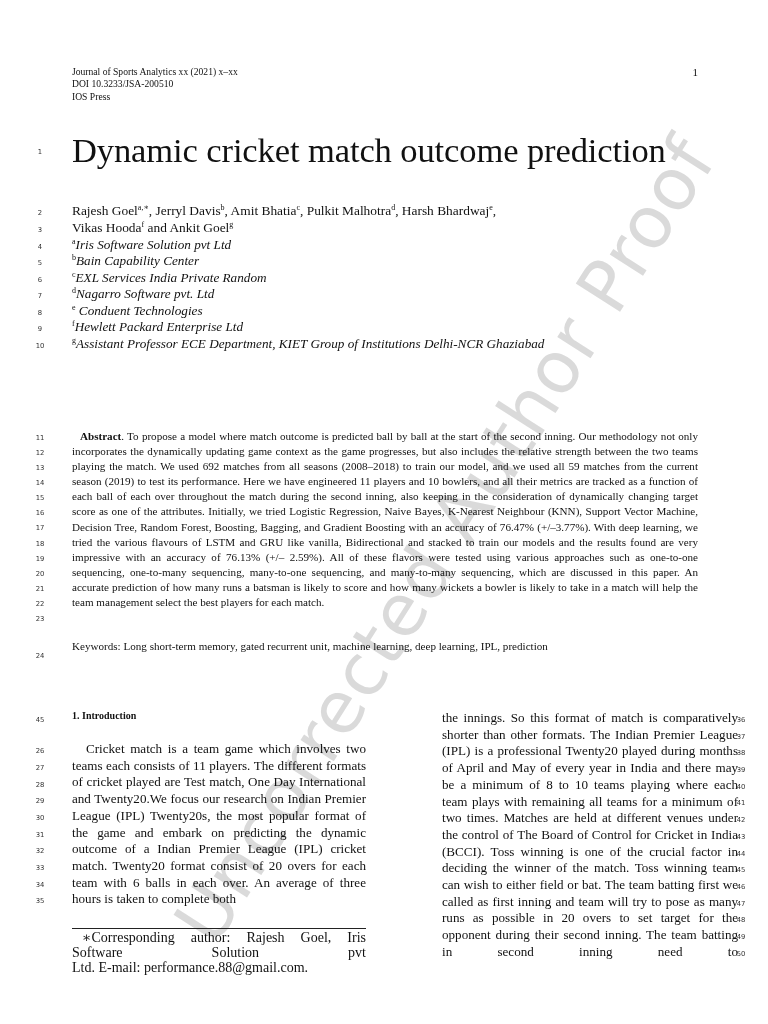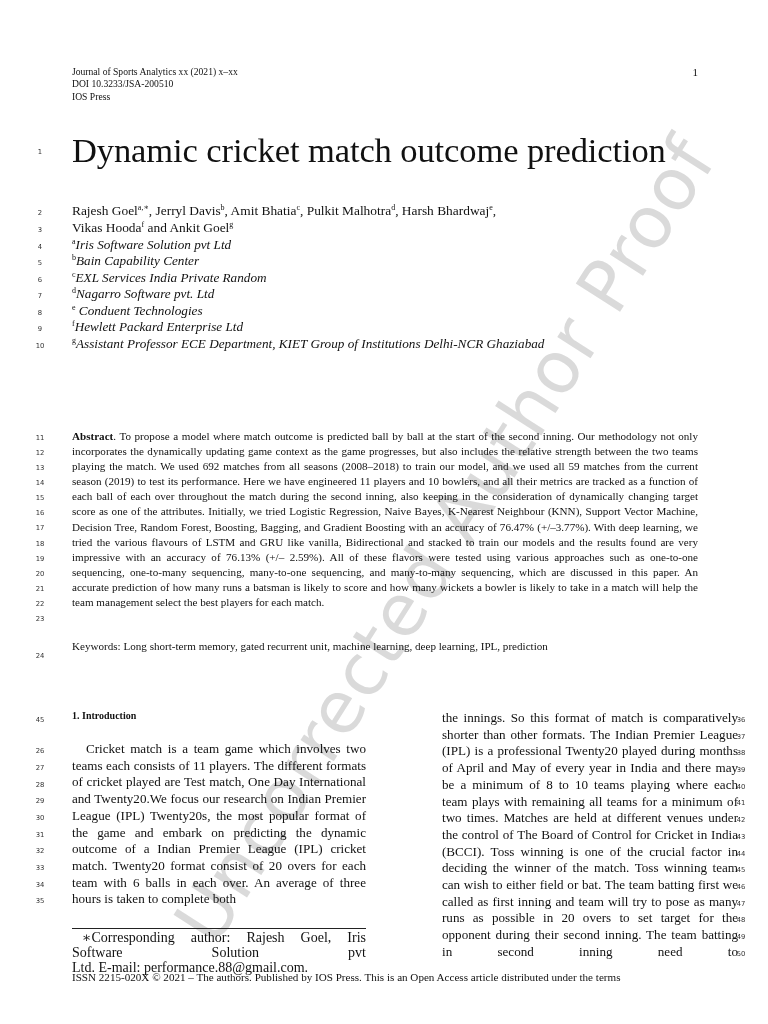--- a/index.html
+++ b/index.html
@@ -12,21 +12,21 @@
   .ln { position:absolute; font-family:"DejaVu Sans", sans-serif; font-size:6.8px; color:#333; width:20px; text-align:center; }
   .ln.left { left:30px; }
   .ln.right { left:716px;margin-left:15px; }
   .line { position:absolute; white-space:nowrap; font-size:13.2px; }
   .authors { left:72px; font-size:13.4px; }
   .aff { left:72px; font-style:italic; font-size:13.2px; }
   sup { font-size:8px; vertical-align:5px; line-height:0; font-style:normal; }
   .aff sup { font-style:normal; }
   .abstract { position:absolute; left:72px; top:429px; width:626px; font-size:11.1px; line-height:15.1px; text-align:justify; }
   .abstract p { margin:0; }
-  .abstract b { font-weight:bold; }
+  .abstract b { font-weight:bold;margin-left:8px; }
   .keywords { position:absolute; left:72px; top:640px; font-size:11.1px; white-space:nowrap; }
   .h1 { position:absolute; left:72px; top:710px; font-size:10px; font-weight:bold; }
   .col { position:absolute; font-size:13.1px; line-height:16.7px; text-align:justify; }
   .col.left { left:72px; top:741px; width:294px; }
   .col.right { left:402px; top:710px; width:296px;margin-left:40px; }
   .col p { margin:0; }
   .col .indent { text-indent:14px; }
   .jl { text-align-last:justify; }
   .rule { position:absolute; left:72px; top:928px; width:294px; height:0; border-top:1.3px solid #222; }
   .footnote { position:absolute; left:72px; top:930px; width:294px; font-size:14px; line-height:15px; text-align:justify; }
@@ -136,14 +136,13 @@
   <p class="jl">the innings. So this format of match is comparatively shorter than other formats. The Indian Premier League (IPL) is a professional Twenty20 played during months of April and May of every year in India and there may be a minimum of 8 to 10 teams playing where each team plays with remaining all teams for a minimum of two times. Matches are held at different venues under the control of The Board of Control for Cricket in India (BCCI). Toss winning is one of the crucial factor in deciding the winner of the match. Toss winning team can wish to either field or bat. The team batting first we called as first inning and team will try to pose as many runs as possible in 20 overs to set target for the opponent during their second inning. The team batting in second inning need to</p>
 </div>
 
 <div class="rule"></div>
 <div class="footnote">
   <span class="first">∗Corresponding author:  Rajesh Goel, Iris Software Solution pvt</span>
   <span>Ltd.  E-mail: performance.88@gmail.com.</span>
 </div>
 
 <div class="footer">
-  <div>ISSN 2215-020X © 2021 – The authors. Published by IOS Press. This is an Open Access article distributed under the terms</div>
 </div>
 
 </body></html>

